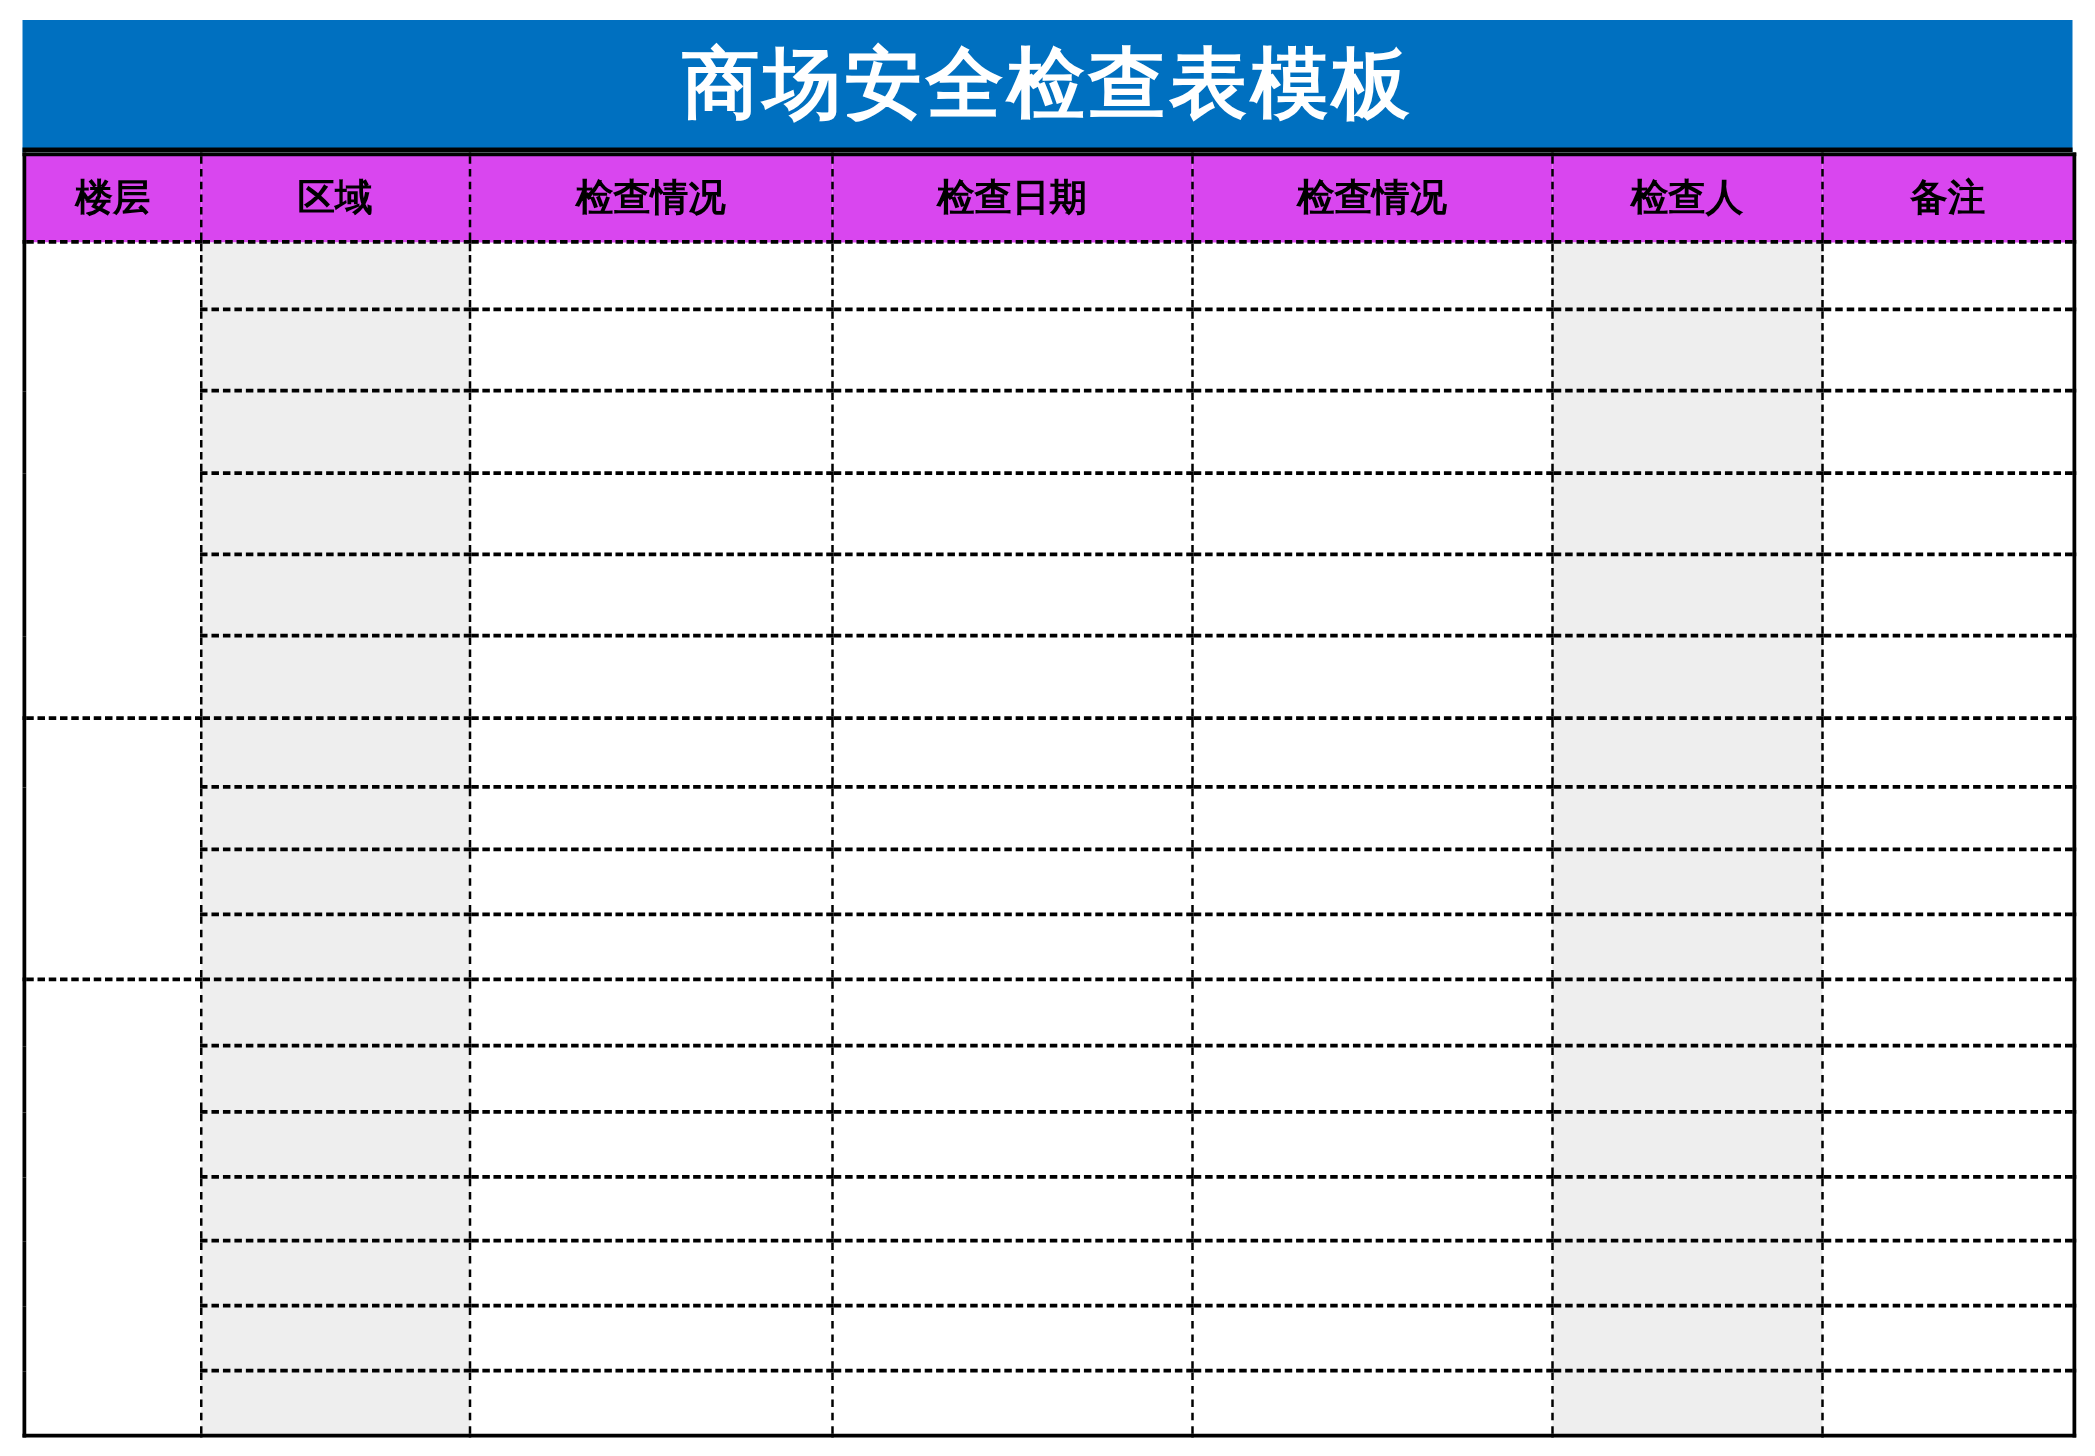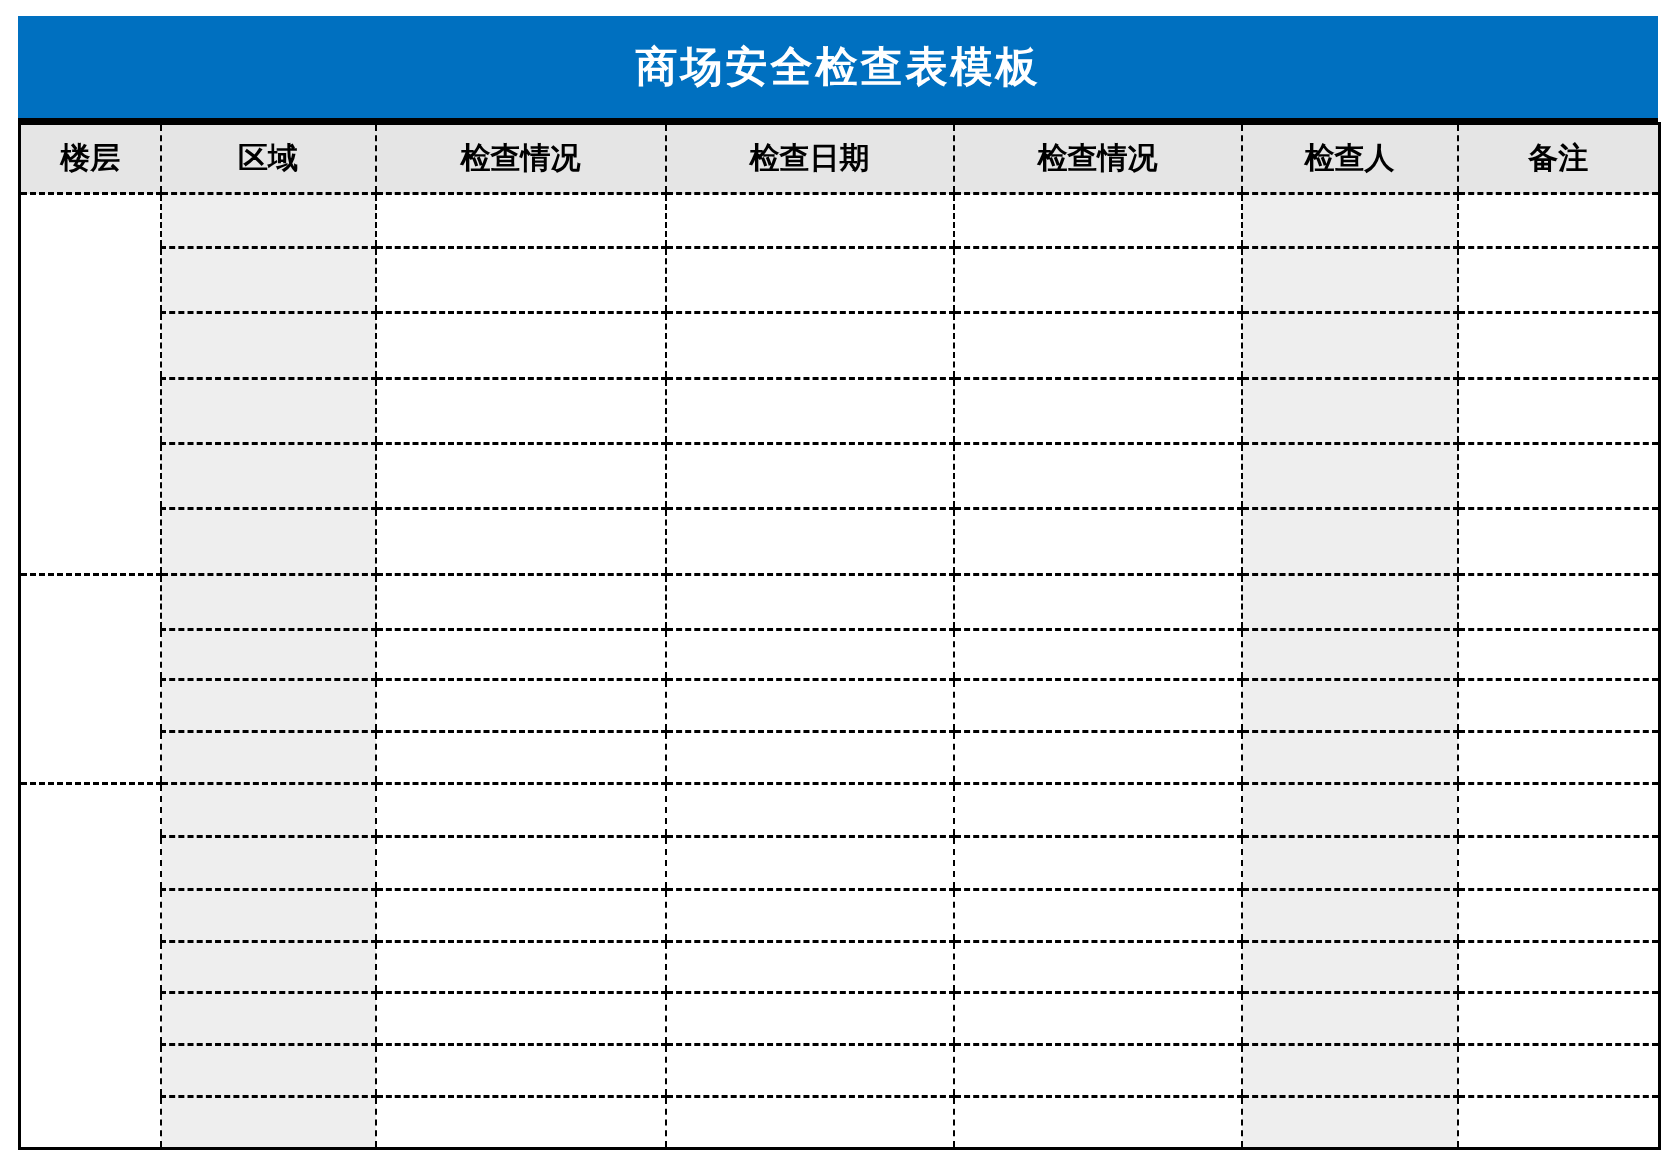--- a/index.html
+++ b/index.html
@@ -30,21 +30,21 @@
     height: 102px;
     background: #0070C0; 
     border-bottom: 4px solid #000;
     display: flex;
     align-items: center;
     justify-content: center;
     box-sizing: content-box;
   }
   .title {
     color: #ffffff;
-    font-size: 42px;
+    font-size: 62px;
     font-weight: bold;
     letter-spacing: 3px;
     line-height: 1;
     white-space: nowrap;
   }
   table.grid {
     border-collapse: collapse;
     table-layout: fixed;
     width: 1640px;
     border: 3px solid #000;
@@ -58,21 +58,21 @@
     border-top: 3px dashed #000;
     border-bottom: 3px dashed #000;
     background-clip: padding-box;
   }
   table.grid thead th {
     font-size: 30px;
     font-weight: bold;
     color: #000;
     text-align: center;
     vertical-align: middle;
-    background: #e5e5e5;
+    background: #d946ef;
     border-top: none;
   }
   table.grid td.shaded {
     background: var(--shaded, #EEEEEE);
   }
   table.grid td.floor {
     background: #ffffff;
   }
 </style>
 </head>

